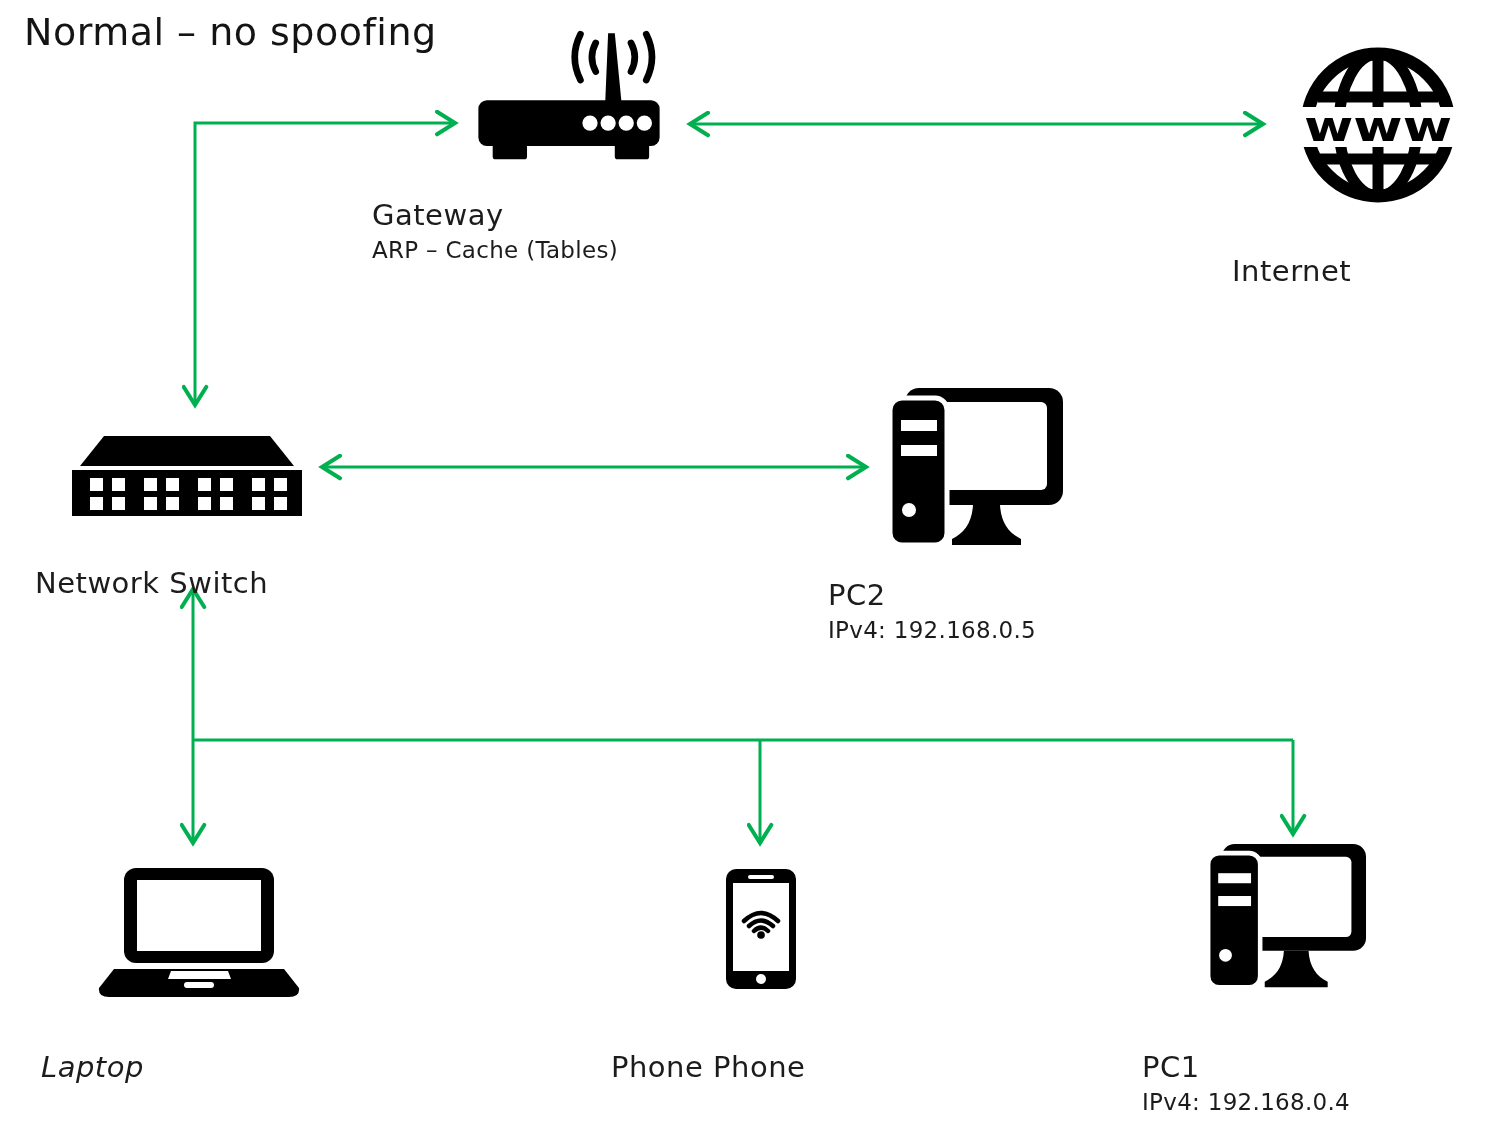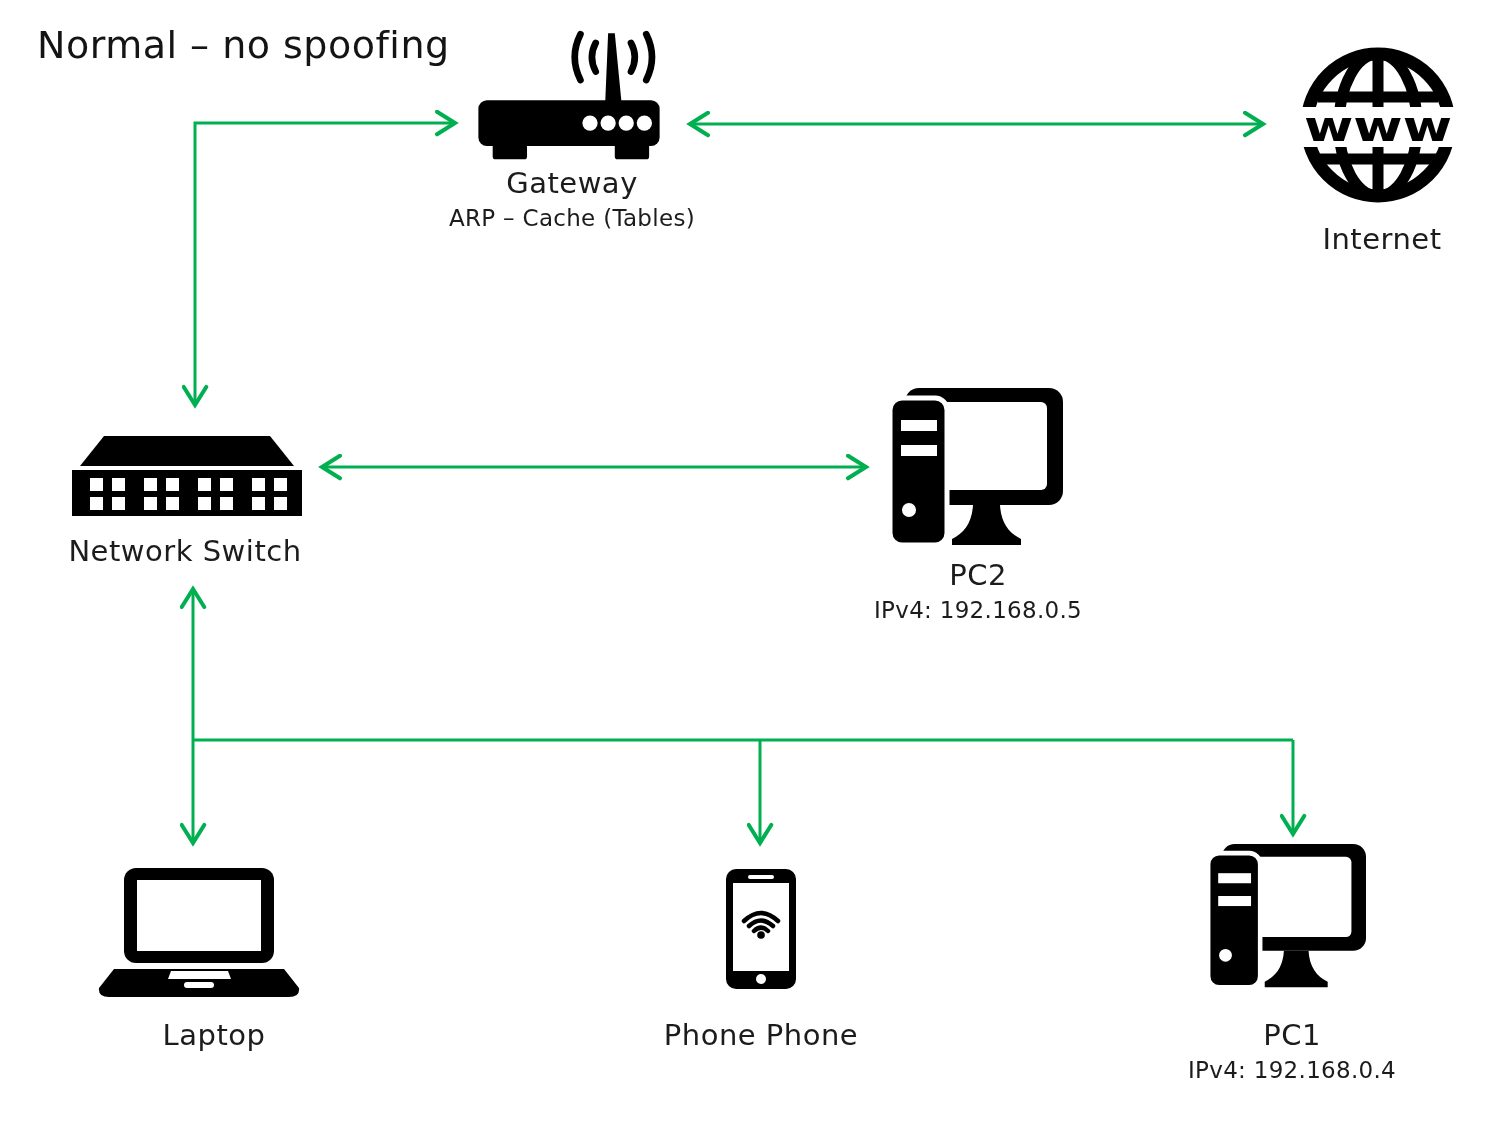--- a/index.html
+++ b/index.html
@@ -1,26 +1,26 @@
 <!DOCTYPE html>
 <html><head>
 <meta charset="utf-8">
 <style>
   html,body{margin:0;padding:0;background:#fff;}
   .canvas{
     position:relative;width:1500px;height:1125px;background:#ffffff;
     font-family:"DejaVu Sans","Liberation Sans",sans-serif;color:#1c1c1c;overflow:hidden;
   }
   .title{
-    position:absolute;left:20px;top:6px;margin:17px;
+    position:absolute;left:20px;top:6px;margin:4px;
     font-size:38px;font-weight:400;letter-spacing:.5px;color:#141414;
   }
   .connectors{position:absolute;left:0;top:0;}
   .icon{position:absolute;}
-  .labels{position:absolute;text-align:center;}
+  .labels{position:absolute;margin-top:32px;}
   .node-name{font-size:29px;line-height:35px;letter-spacing:.5px;color:#1c1c1c;}
   .node-sub{font-size:23px;line-height:29px;letter-spacing:.3px;color:#1c1c1c;margin-top:3px;}
 </style>
 </head>
 <body>
 
 <div class="canvas">
 
   <h1 class="title">Normal – no spoofing</h1>
 
@@ -107,33 +107,33 @@
 
   <svg class="icon" style="left:890px;top:388px;" width="175" height="160" viewBox="0 0 175 160">
     <rect x="15" y="0" width="158" height="117" rx="14" fill="#000"></rect>
     <rect x="37" y="14" width="120" height="88" rx="6" fill="#fff"></rect>
     <path d="M83,117 C82,135 74,145 62,151 L62,157 L131,157 L131,151 C119,145 111,135 110,117 Z" fill="#000"></path>
     <rect x="0" y="10" width="57" height="147" rx="12" fill="#000" stroke="#fff" stroke-width="5"></rect>
     <rect x="11" y="32" width="36" height="11" fill="#fff"></rect>
     <rect x="11" y="57" width="36" height="11" fill="#fff"></rect>
     <circle cx="19" cy="122" r="7" fill="#fff"></circle>
   </svg>
-  <div class="labels" style="left:828px;top:558px;width:300px;">
+  <div class="labels" style="left:828px;top:546px;width:300px;">
     <div class="node-name">PC2</div>
     <div class="node-sub">IPv4: 192.168.0.5</div>
   </div>
 
   <svg class="icon" style="left:98px;top:868px;" width="202" height="135" viewBox="0 0 202 135">
     <rect x="26" y="0" width="150" height="95" rx="12" fill="#000"></rect>
     <rect x="39" y="12" width="124" height="71" fill="#fff"></rect>
     <path d="M16,101 L186,101 L201,120 Q202,129 191,129 L11,129 Q0,129 1,120 Z" fill="#000"></path>
     <polygon points="73,103 130,103 133,111 70,111" fill="#fff"></polygon>
     <rect x="86" y="114" width="30" height="6" rx="3" fill="#fff"></rect>
   </svg>
-  <div class="labels" style="left:64px;top:1018px;width:300px;">
+  <div class="labels" style="left:41px;top:1018px;width:300px;font-style:italic;">
     <div class="node-name">Laptop</div>
   </div>
 
   <svg class="icon" style="left:726px;top:869px;" width="70" height="120" viewBox="0 0 70 120">
     <rect x="0" y="0" width="70" height="120" rx="10" fill="#000"></rect>
     <rect x="7" y="14" width="56" height="88" fill="#fff"></rect>
     <rect x="22" y="6" width="26" height="4" rx="2" fill="#fff"></rect>
     <circle cx="35" cy="110" r="5" fill="#fff"></circle>
     <g fill="none" stroke="#000" stroke-width="4.5" stroke-linecap="round">
       <path d="M18,52 Q35,36 52,52"></path>

